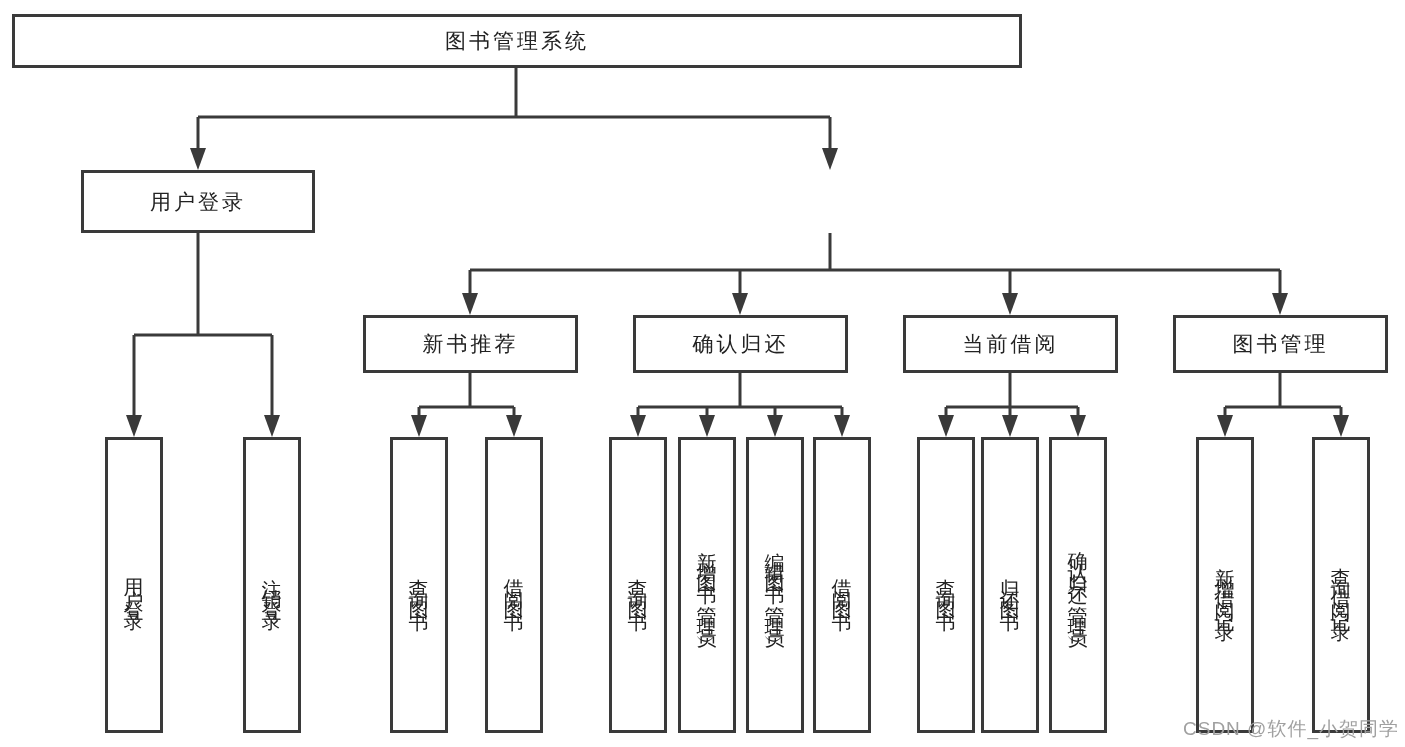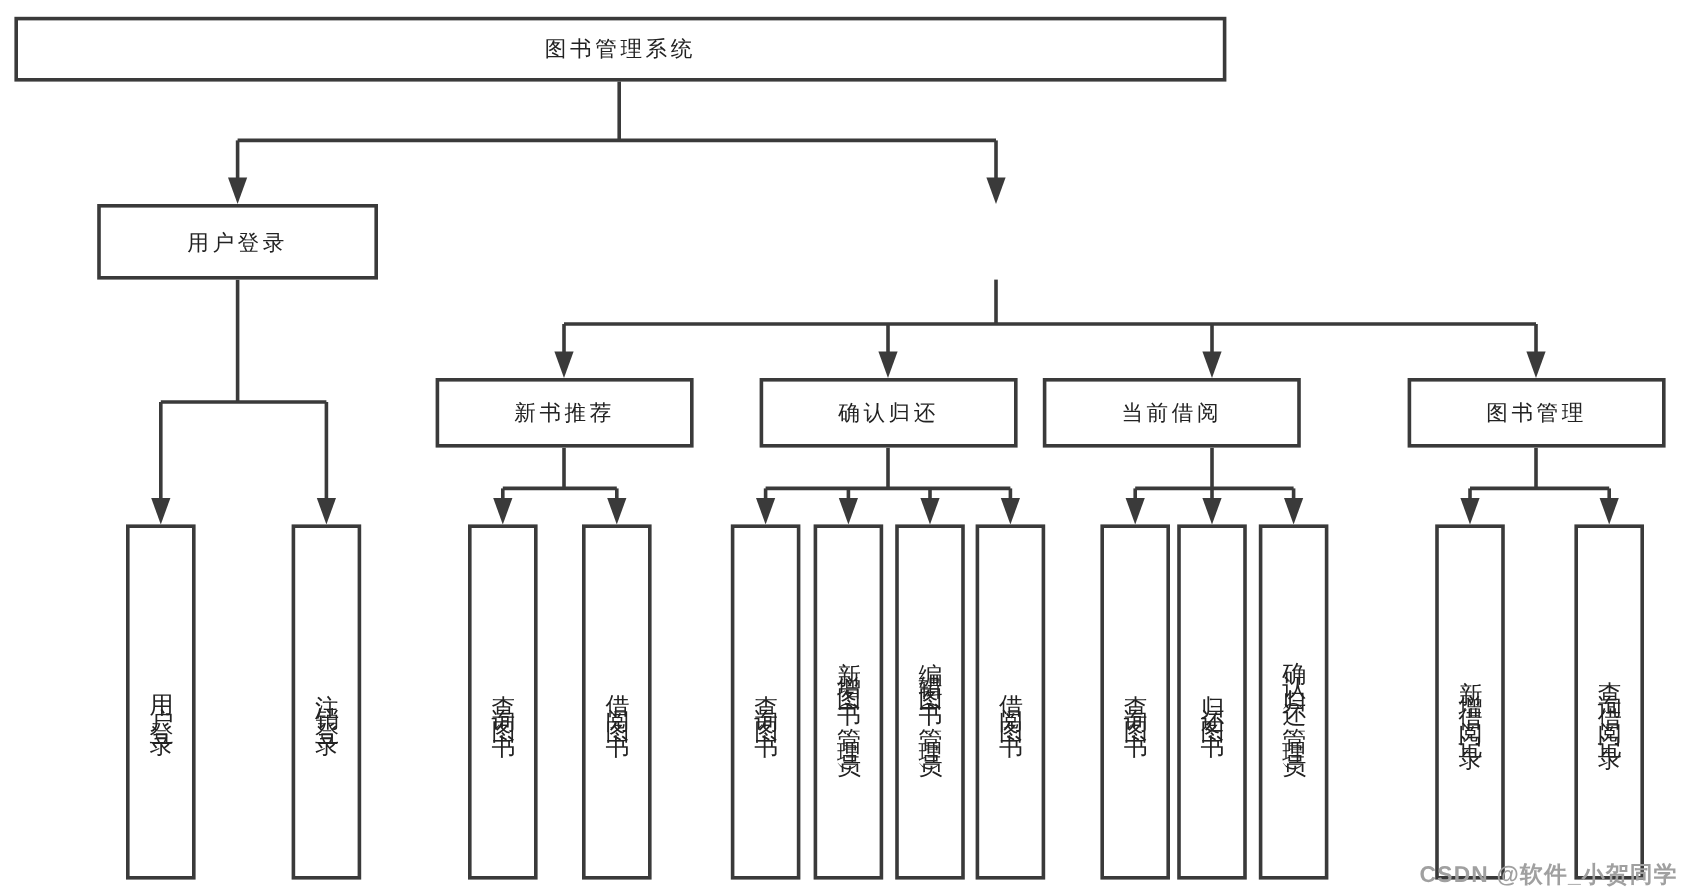--- a/index.html
+++ b/index.html
@@ -20,21 +20,21 @@
   .wires{position:absolute;left:0;top:0;}
   .box{
     position:absolute;
     box-sizing:border-box;
     background:#ffffff;
     border:3px solid var(--line);
     display:flex;align-items:center;justify-content:center;
     text-align:center;
   }
   .hlabel{
-    font-size:18px;
+    font-size:21px;
     letter-spacing:3px;
     white-space:nowrap;
     color:var(--text);
   }
   .root{left:12px;top:14px;width:1010px;height:54px;}
   .lvl2{top:170px;width:234px;height:63px;}
   .lvl3{top:315px;width:215px;height:58px;text-align:center;}
   .leaf{top:437px;width:58px;height:296px;}
   .vtext{
     writing-mode:vertical-rl;
@@ -45,21 +45,20 @@
     color:var(--text);
     white-space:nowrap;
   }
   .watermark{
     position:absolute;
     left:1183px;top:716px;
     font-size:19px;
     color:var(--watermark);
     letter-spacing:1px;
     white-space:nowrap;
-    font-weight:bold;
   }
 </style>
 </head>
 <body>
 
 <div class="stage">
 
   <svg class="wires" width="1405" height="747" viewBox="0 0 1405 747" aria-hidden="true">
     <g style="stroke:var(--line,#3a3a3a)" stroke-width="3" fill="none">
 
@@ -133,21 +132,21 @@
   <div class="box lvl2" style="left:81px">
     <span class="hlabel">用户登录</span>
   </div>
 
   <div class="box lvl3" style="left:363px">
     <span class="hlabel">新书推荐</span>
   </div>
   <div class="box lvl3" style="left:633px">
     <span class="hlabel">确认归还</span>
   </div>
-  <div class="box lvl3" style="left:869px">
+  <div class="box lvl3" style="left:903px">
     <span class="hlabel">当前借阅</span>
   </div>
   <div class="box lvl3" style="left:1173px">
     <span class="hlabel">图书管理</span>
   </div>
 
   <div class="box leaf" style="left:105px">
     <span class="vtext">用户登录</span>
   </div>
   <div class="box leaf" style="left:243px">

